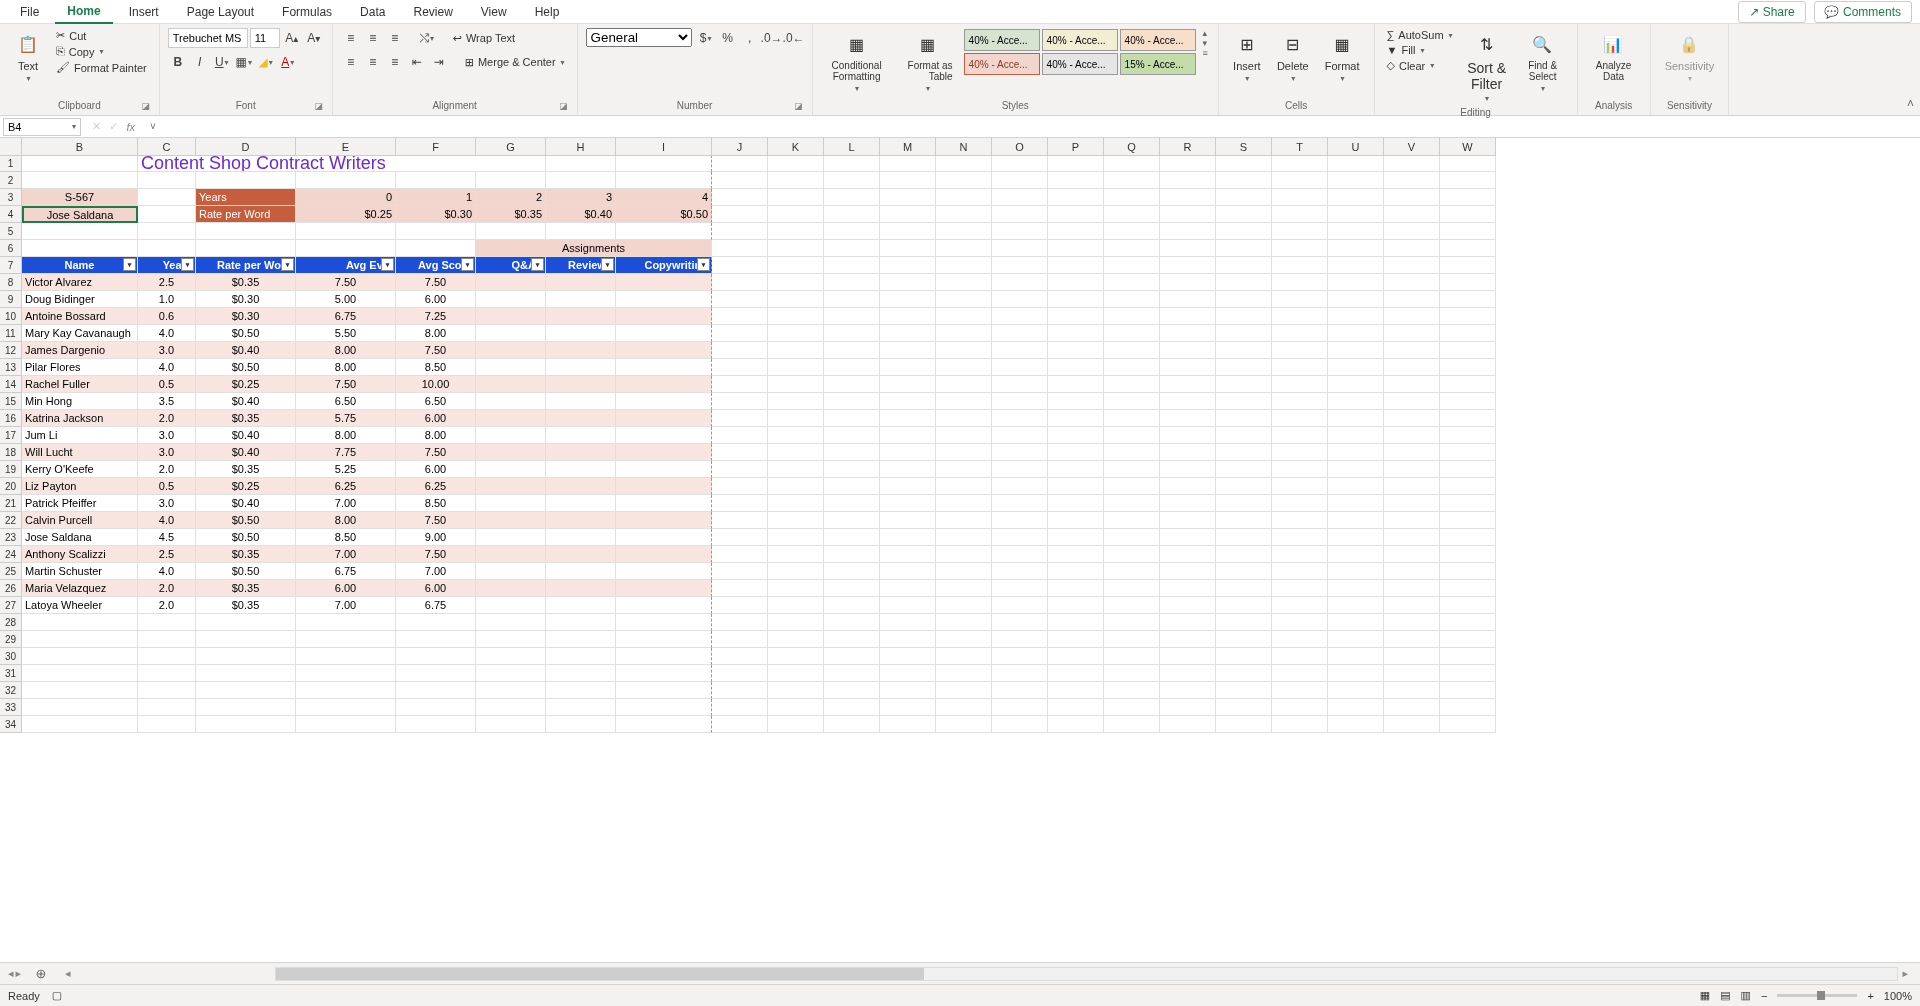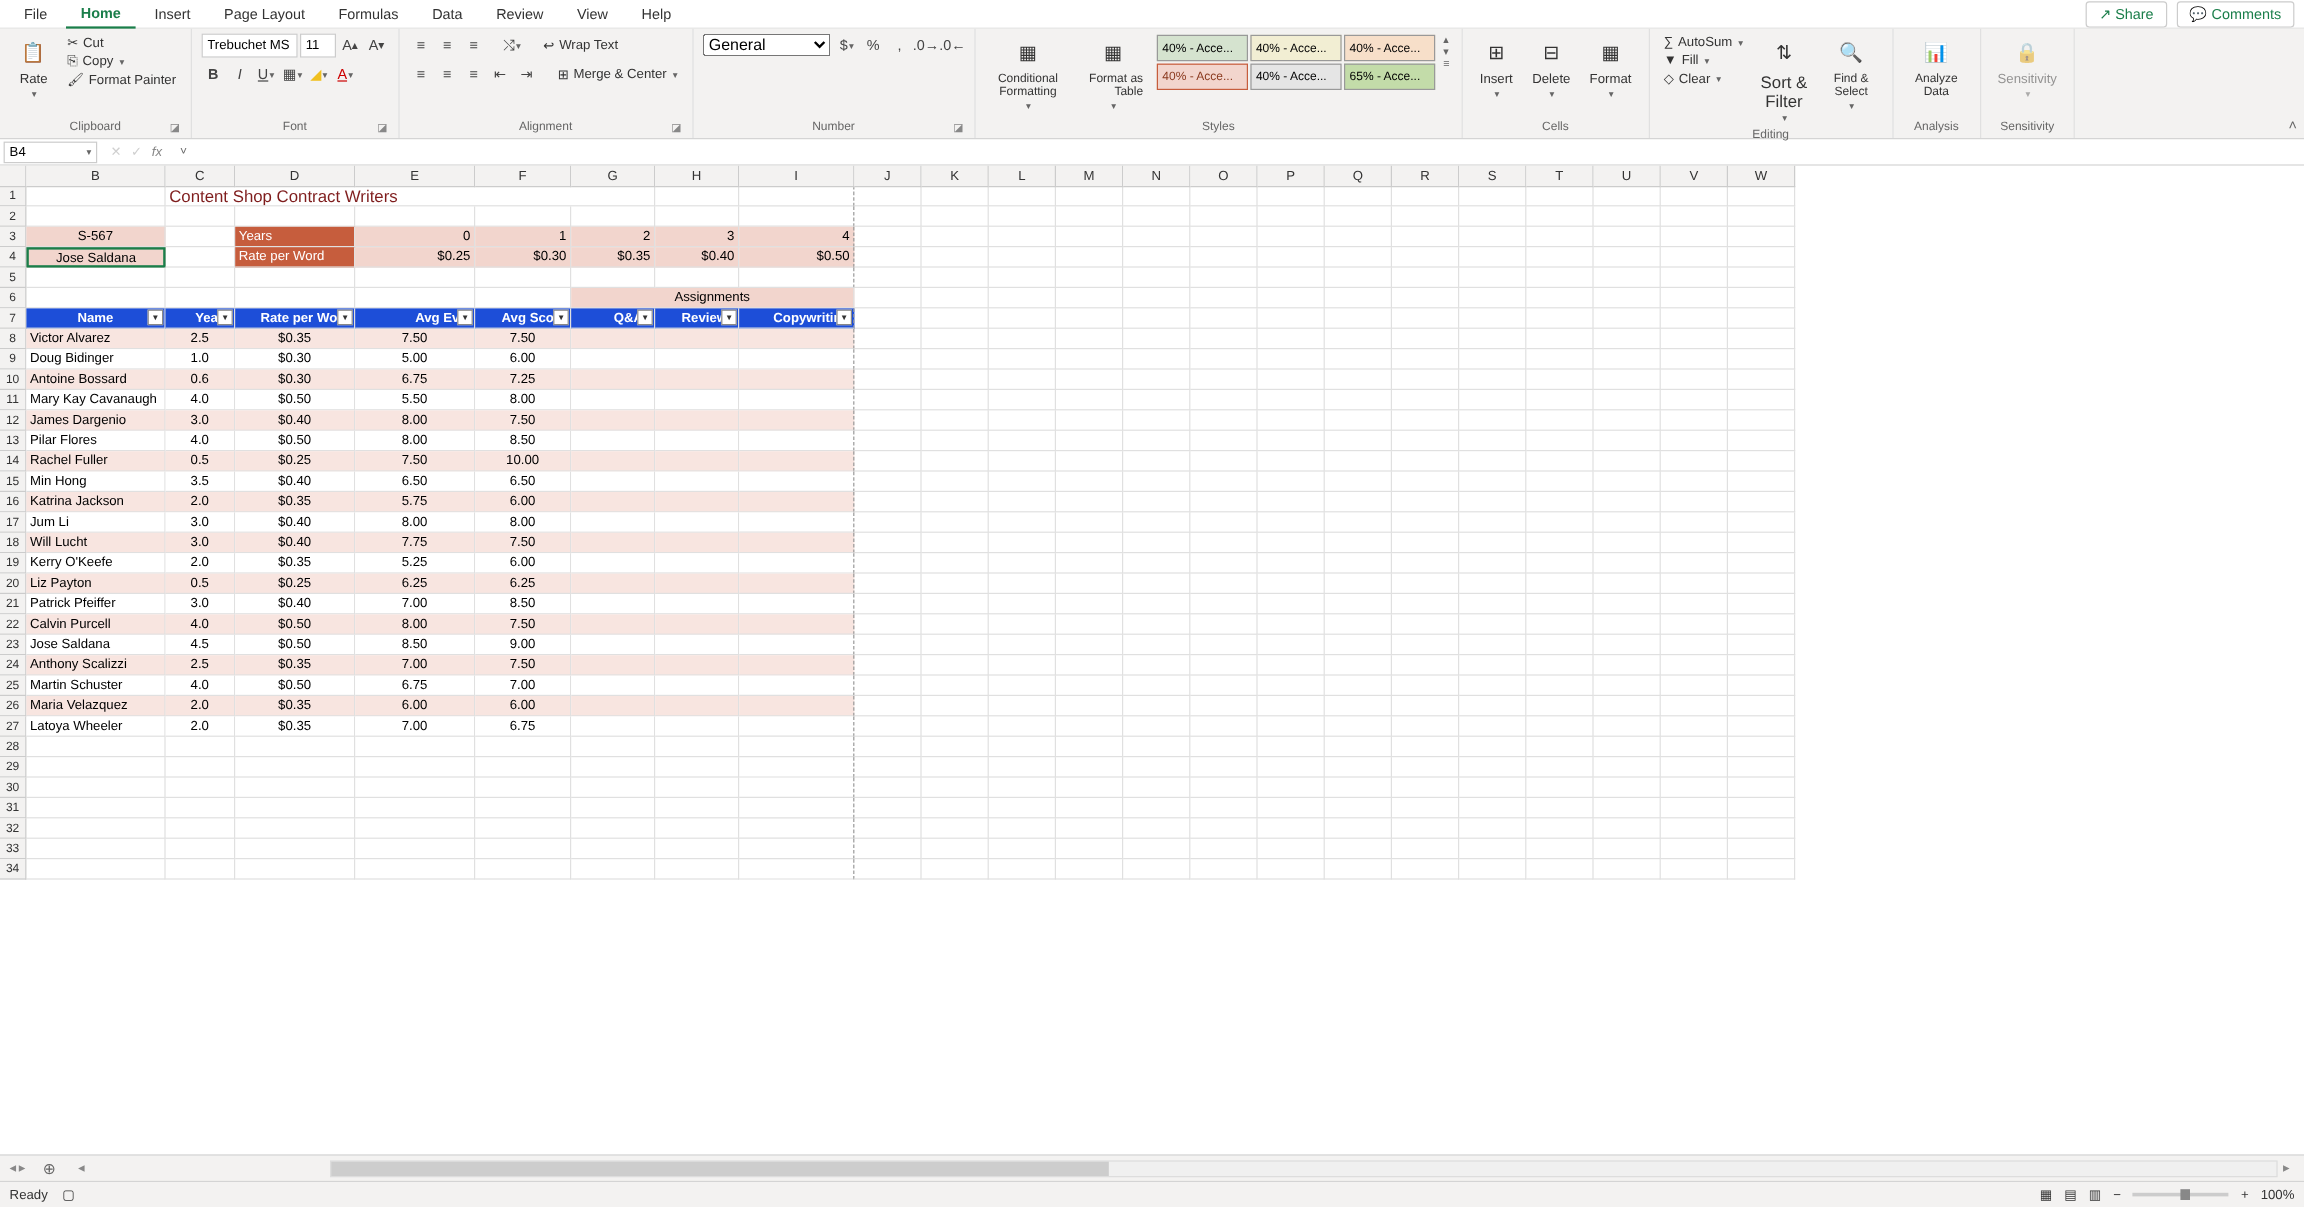--- a/index.html
+++ b/index.html
@@ -55,21 +55,21 @@
 .cell { border-right: 1px solid #e0e0e0; border-bottom: 1px solid #e0e0e0; font-size: 11px; padding: 0 3px; display: flex; align-items: center; overflow: hidden; white-space: nowrap; font-family: 'Trebuchet MS', sans-serif; }
 .cell.r { justify-content: flex-end; }
 .cell.c { justify-content: center; }
 
 
 .cB { width: 116px; } .cC { width: 58px; } .cD { width: 100px; } .cE { width: 100px; }
 .cF { width: 80px; } .cG { width: 70px; } .cH { width: 70px; } .cI { width: 96px; }
 .cJ,.cK,.cL,.cM,.cN,.cO,.cP,.cQ,.cR,.cS,.cT,.cU,.cV,.cW { width: 56px; }
 
 
-.title-cell { font-size: 14px; font-weight: 400; color: #7f1d1d; }
+.title-cell { font-size: 18px; font-weight: 400; color: #6d28d9; }
 .hdr-red { background: #c65d3d; color: #fff; }
 .hdr-pink { background: #f2d5cd; }
 .tbl-hdr { background: #1d4ed8; color: #fff; font-weight: 700; position: relative; }
 .tbl-hdr .filter-icon { position: absolute; right: 1px; top: 1px; width: 13px; height: 13px; background: #fff; border: 1px solid #888; font-size: 7px; display: flex; align-items: center; justify-content: center; color: #333; }
 .band-even { background: #f8e5e0; }
 .band-odd { background: #fff; }
 .lookup-pink { background: #f2d5cd; }
 .selected-cell { border: 2px solid #1a7e4a !important; }
 
 
@@ -109,21 +109,21 @@
     <span class="btn">💬 <span>Comments</span></span>
   </div>
 </div>
 
 <div class="ribbon">
 
   <div class="ribbon-group">
     <div class="ribbon-group-content">
       <div class="big-btn">
         <span class="icon-box">📋</span>
-        <span>Rate</span>
+        <span>Text</span>
         <span class="dropdown-arrow">▾</span>
       </div>
       <div class="small-row">
         <div class="small-btn">
             <span>✂</span>
             <span>Cut</span>
           </div>
         <div class="small-btn">
             <span>⎘</span>
             <span>Copy</span>
@@ -227,21 +227,21 @@
         </div>
       <div style="display:flex;flex-direction:column;">
         <div style="display:flex;">
           <div class="style-swatch" style="background:#d5e3cf;">40% - Acce...</div>
           <div class="style-swatch" style="background:#f2eed3;">40% - Acce...</div>
           <div class="style-swatch" style="background:#f7dfc9;">40% - Acce...</div>
         </div>
         <div style="display:flex;">
           <div class="style-swatch" style="background:#f2d5cd;color:#8b3a1f;border-color:#c65d3d;">40% - Acce...</div>
           <div class="style-swatch" style="background:#e5e5e5;">40% - Acce...</div>
-          <div class="style-swatch" style="background:#c3dca9;">65% - Acce...</div>
+          <div class="style-swatch" style="background:#c3dca9;">15% - Acce...</div>
         </div>
       </div>
       <div style="display:flex;flex-direction:column;justify-content:center;padding:0 2px;color:#666;">
         <span style="font-size:9px;">▴</span>
         <span style="font-size:9px;">▾</span>
         <span style="font-size:9px;">≡</span>
       </div>
     </div>
     <div class="ribbon-group-label"><span>Styles</span></div>
   </div>

